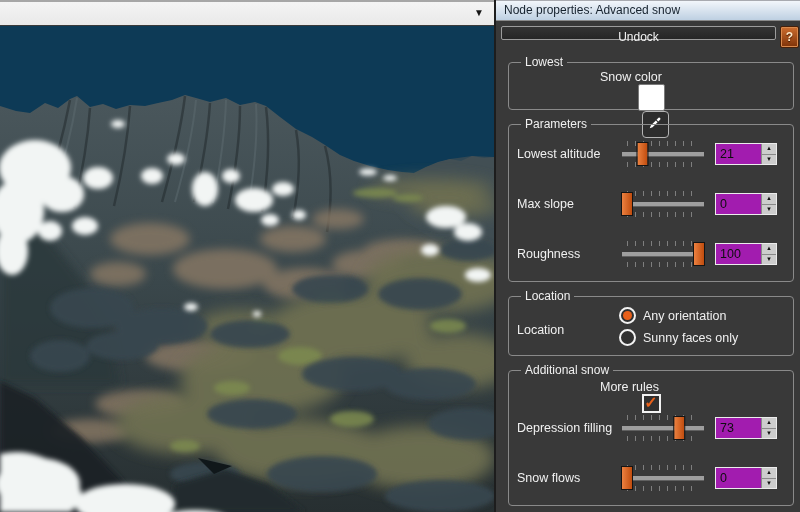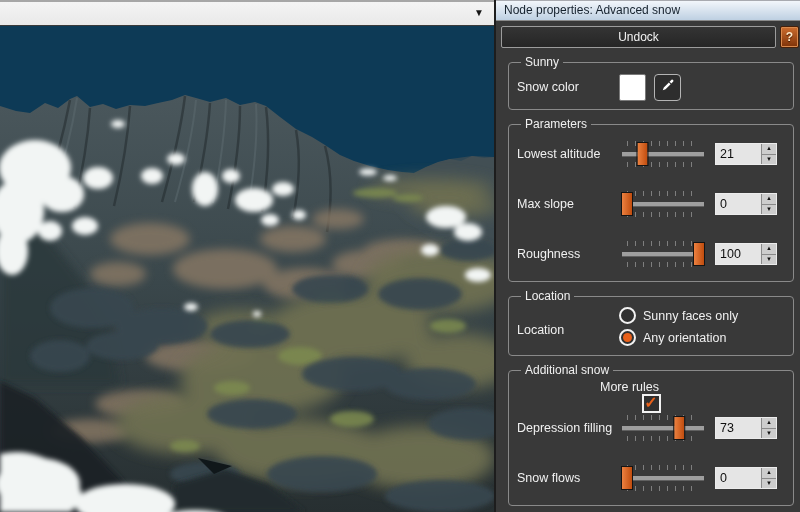--- a/index.html
+++ b/index.html
@@ -21,52 +21,52 @@
   
   .panel{width:306px;height:512px;flex:none;position:relative;background:#393939;
     border-left:2px solid #1d1d1d;display:flex;flex-direction:column;}
   .titlebar{
     height:19px;flex:none;line-height:19px;padding-left:8px;font-size:12px;color:#16222e;
     background:linear-gradient(#f2f6fb,#bed0e2);border-bottom:1px solid #8a8a8a;border-top:1px solid #a8aab0;
     white-space:nowrap;overflow:hidden;
   }
   .btnrow{display:flex;gap:4px;padding:5px 3px 0 5px;flex:none;}
   .undock-btn{
-    flex:1;height:22px;box-sizing:border-box;border:1px solid #9c9c9c;border-radius:2px;
+    flex:1;height:14px;box-sizing:border-box;border:1px solid #9c9c9c;border-radius:2px;
     background:linear-gradient(#343434,#262626);color:#f2f2f2;font-size:12px;
     text-align:center;line-height:20px;cursor:default;
   }
   .help-btn{
     width:19px;height:22px;box-sizing:border-box;border:1px solid #46200a;border-radius:2px;
     background:linear-gradient(#cd6d2e,#7e3208);box-shadow:inset 0 0 0 1px #da8a4d;
     color:#ffe9c8;font-size:12px;font-weight:bold;text-align:center;line-height:20px;text-shadow:0 1px 1px #401800;
   }
   fieldset{border:1px solid #8a8a8a;border-radius:4px;margin:7px 8px 0 12px;padding:1px 8px 5px 8px;}
   legend{font-size:12px;color:#f0f0f0;padding:0 4px;margin-left:4px;}
   .row{display:flex;align-items:center;}
   .lbl{width:102px;flex:none;font-size:12.5px;color:#f0f0f0;}
   
-  .colors-row{height:34px;}
+  .colors-row{height:34px;flex-direction:column;}
   .swatch{width:25px;height:25px;border:1px solid #7a7a7a;border-radius:2px;flex:none;}
   .eyedrop-btn{width:25px;height:25px;margin-left:8px;flex:none;border:1px solid #b4b4b4;border-radius:4px;
     background:#2d2d2d;display:flex;align-items:center;justify-content:center;}
   .hexfield{margin-left:7px;width:76px;height:20px;background:#d2d2d2;border:1px solid #9a9a9a;
     font-size:12.5px;color:#101010;padding:0 4px;line-height:20px;}
   
   .srow{margin:6px 8px 18px 0;}
   .srow:last-child{margin-bottom:6px;}
   .hslider{flex:1;position:relative;height:32px;margin:0 2px;}
   .ticks{position:absolute;left:6px;right:6px;height:5px;
     background-image:repeating-linear-gradient(to right,#7e7e7e 0 1px,transparent 1px 8px);}
   .ticks.top{top:3px;}  .ticks.bot{bottom:3px;}
   .track{position:absolute;left:1px;right:1px;top:14px;height:4px;background:#9e9e9e;border-bottom:1px solid #606060;}
   .handle{position:absolute;top:4px;left:0;width:12px;height:24px;box-sizing:border-box;
     background:linear-gradient(to right,#ec8140,#c04c0e);border:1px solid #141414;}
   .spin{width:62px;height:22px;margin-left:8px;flex:none;display:flex;box-sizing:border-box;
-    border:1px solid #ececec;background:#e5e5e5;}
+    border:1px solid #ececec;background:#a21caf;}
   .spin-val{flex:1;font-size:12.5px;color:#0e0e0e;padding:3px 0 0 4px;overflow:hidden;}
   .spin-btns{width:14px;flex:none;display:flex;flex-direction:column;border-left:1px solid #8a8a8a;}
   .spin-b{flex:1;background:#cdcdcd;color:#101010;font-size:6px;line-height:9px;text-align:center;}
   .spin-b.up{border-bottom:1px solid #8a8a8a;}
   
   .radio-col{display:flex;flex-direction:column;gap:5px;padding:3px 0 4px 0;}
   .radio-opt{display:flex;align-items:center;font-size:12.5px;}
   .radio{width:13px;height:13px;flex:none;border:2px solid #f2f2f2;border-radius:50%;background:#303030;
     margin-right:7px;display:flex;align-items:center;justify-content:center;}
   .radio .dot{width:9px;height:9px;border-radius:50%;background:#e8601a;display:none;}
@@ -227,21 +227,21 @@
 
 <div class="panel">
   <div class="titlebar">Node properties: Advanced snow</div>
 
   <div class="btnrow">
     <div class="undock-btn">Undock</div>
     <div class="help-btn">?</div>
   </div>
 
   <fieldset>
-    <legend>Sunny</legend>
+    <legend>Lowest</legend>
     <div class="row colors-row">
       <div class="lbl">Snow color</div>
       <div class="swatch" style="background: rgb(255, 255, 255);"></div>
       <div class="eyedrop-btn">
         <span>
           <svg width="14" height="14" viewBox="0 0 16 16">
               <path d="M2 14 L3.2 10.8 L9 5 L11 7 L5.2 12.8 Z M9.8 4.2 L11.8 6.2 L14 4 A1.45 1.45 0 0 0 12 2 Z" fill="#ffffff"></path>
             </svg>
         </span>
       </div>
@@ -302,29 +302,29 @@
       </div>
     </div>
   </fieldset>
 
   <fieldset>
     <legend>Location</legend>
     <div class="row" style="align-items:center;">
       <div class="lbl" style="padding-top:5px;">Location</div>
       <div class="radio-col">
         <div class="radio-opt">
-          <span class="radio" data-sel="false"></span>
-          <span>Sunny faces only</span>
-        </div>
-        <div class="radio-opt">
           <span class="radio" data-sel="true">
               <span class="dot"></span>
             </span>
           <span>Any orientation</span>
         </div>
+        <div class="radio-opt">
+          <span class="radio" data-sel="false"></span>
+          <span>Sunny faces only</span>
+        </div>
       </div>
     </div>
   </fieldset>
 
   <fieldset>
     <legend>Additional snow</legend>
 
     <div class="row check-row">
       <div class="lbl">More rules</div>
       <div class="check" data-checked="true">

